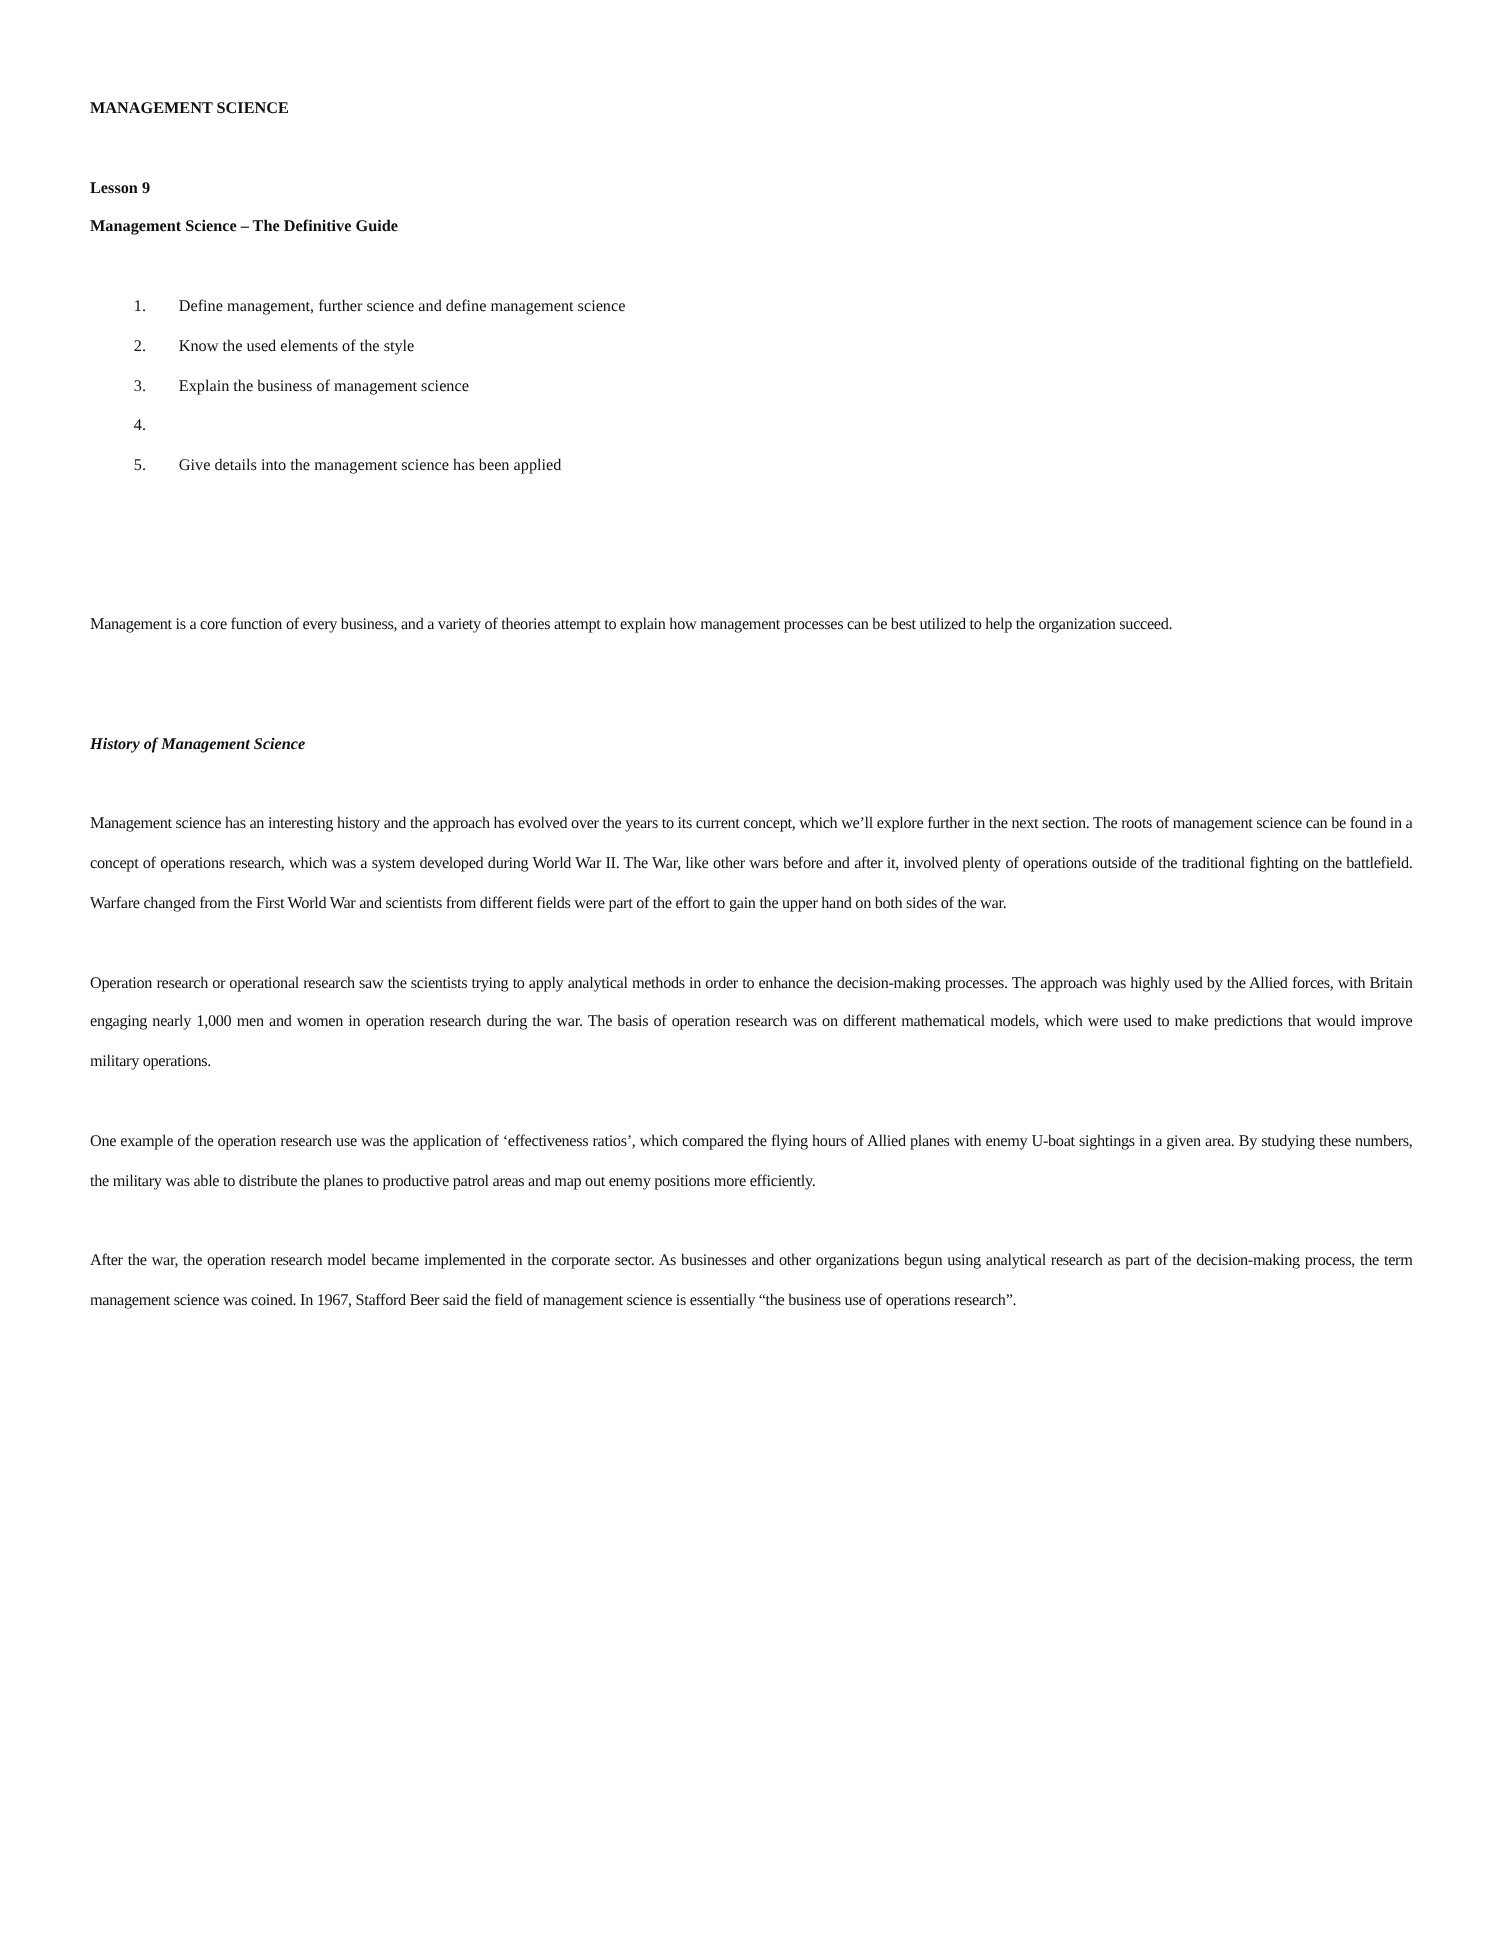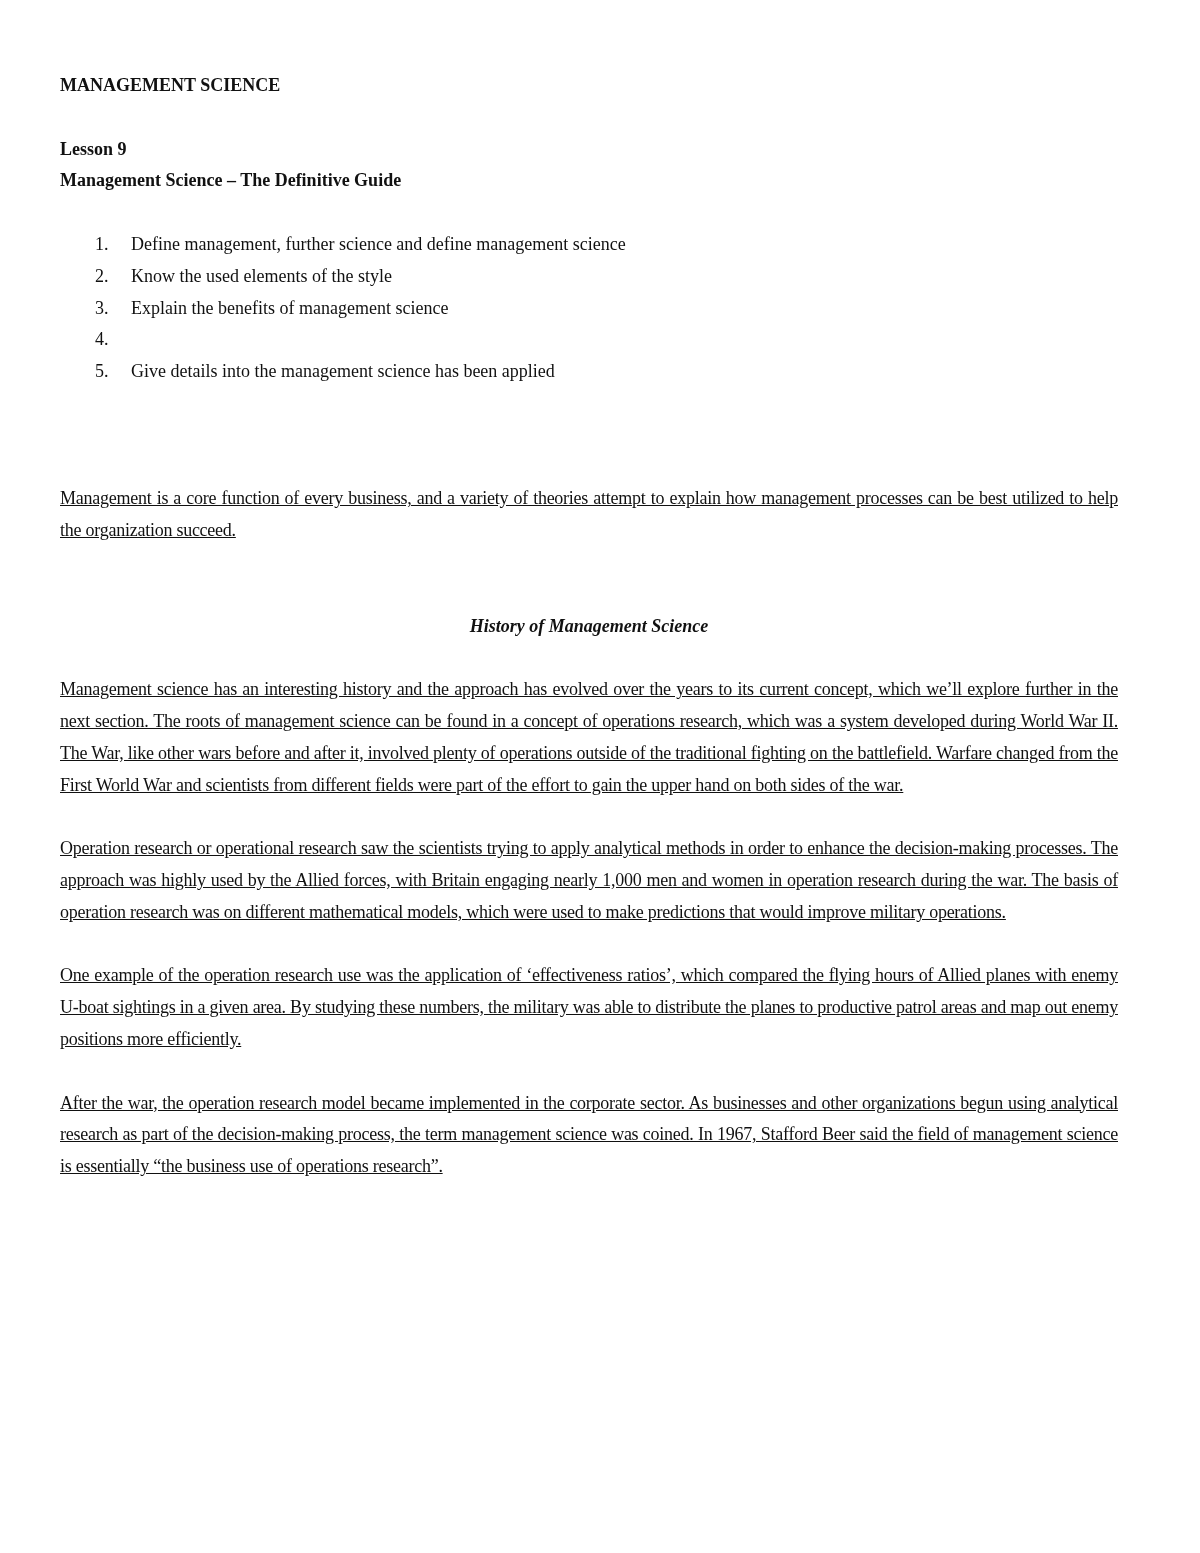--- a/index.html
+++ b/index.html
@@ -10,33 +10,33 @@
     body {
       width: 1200px;
       height: 1553px;
       overflow: hidden;
       position: relative;
       font-family: "Liberation Serif", "DejaVu Serif", serif;
       color: #111111;
     }
     .page {
       position: absolute;
-      left: 60px;
+      left: 72px;
       top: 70px;
       width: 1058px;
-      font-size: 18px;
+      font-size: 13px;
       line-height: 31.8px;
     }
     .line {
       display: block;
       white-space: nowrap;
       font-weight: bold;
     }
     .bold { font-weight: bold; }
-    .italic-bold { font-weight: bold; font-style: italic; text-align: center; }
+    .italic-bold { font-weight: bold; font-style: italic; }
     .blank { height: 31.8px; }
     .blank2 { height: 63.6px; }
     ol.objectives {
       margin: 0;
       padding: 0;
       list-style: none;
     }
     ol.objectives li {
       position: relative;
       padding-left: 71px;
@@ -46,21 +46,20 @@
     ol.objectives li .num {
       position: absolute;
       left: 35px;
       top: 0;
     }
     p.para {
       margin: 0;
       text-align: justify;
       text-align-last: left;
       letter-spacing: -0.25px;
-      text-decoration: underline;
     }
   </style>
 </head>
 <body>
 
 <div class="page">
 
   <span class="line bold">MANAGEMENT SCIENCE</span>
   <div class="blank"></div>
 
@@ -72,21 +71,21 @@
     <li>
       <span class="num">1.</span>
       <span>Define management, further science and define management science</span>
     </li>
     <li>
       <span class="num">2.</span>
       <span>Know the used elements of the style</span>
     </li>
     <li>
       <span class="num">3.</span>
-      <span>Explain the benefits of management science</span>
+      <span>Explain the business of management science</span>
     </li>
     <li>
       <span class="num">4.</span>
     </li>
     <li>
       <span class="num">5.</span>
       <span>Give details into the management science has been applied</span>
     </li>
   </ol>
   <div class="blank2"></div>

